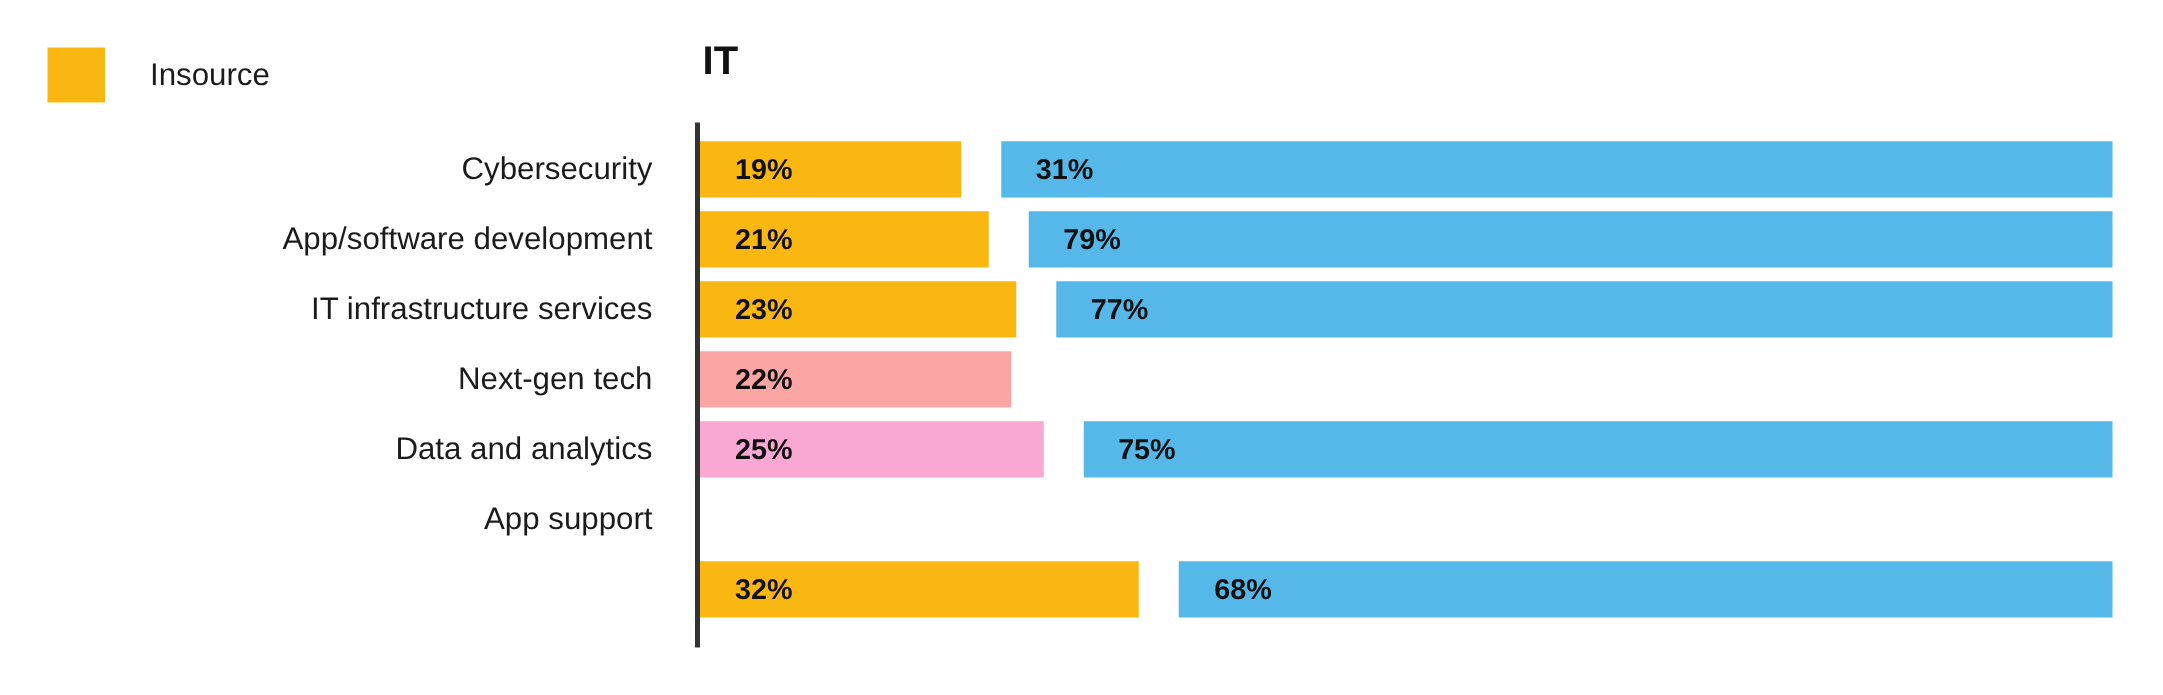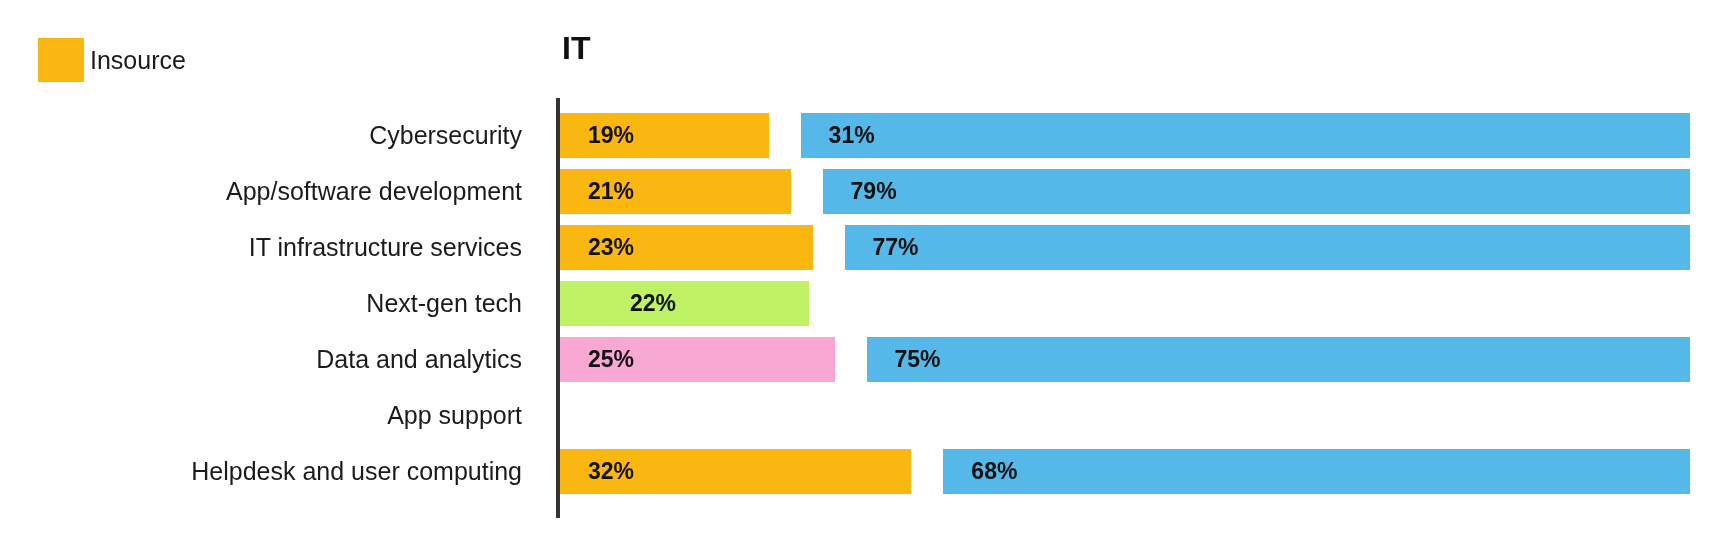--- a/index.html
+++ b/index.html
@@ -30,21 +30,21 @@
     align-items: center;
     height: 48px;
     margin-bottom: 16px;
   }
   .legend-swatch {
     width: 46px;
     height: 44px;
     flex: 0 0 auto;
   }
   .legend-label {
-    margin-left: 6px;
+    margin-left: 36px;
     font-size: 25px;
     color: #1b1b1b;
     font-family: "Liberation Sans", sans-serif;
     white-space: nowrap;
     line-height: 1;
   }
 
   
   .chart-title {
     position: absolute;
@@ -176,41 +176,40 @@
               <span class="seg-value">23%</span>
             </div>
             <div class="seg" style="width: 77%; background: rgb(85, 184, 232);">
               <span class="seg-value">77%</span>
             </div>
           </div>
         </div>
         <div class="row">
           <div class="row-label">Next-gen tech</div>
           <div class="bars">
-            <div class="seg" style="width: 22%; background: #bef264; padding-left: 42px;">
+            <div class="seg" style="width: 22%; background: #fca5a5;">
               <span class="seg-value">22%</span>
             </div>
           </div>
         </div>
         <div class="row">
           <div class="row-label">Data and analytics</div>
           <div class="bars">
             <div class="seg" style="width: 25%; background: #f9a8d4;">
               <span class="seg-value">25%</span>
             </div>
             <div class="seg" style="width: 75%; background: rgb(85, 184, 232);">
               <span class="seg-value">75%</span>
             </div>
           </div>
         </div>
         <div class="row">
           <div class="row-label">App support</div>
         </div>
         <div class="row">
-          <div class="row-label">Helpdesk and user computing</div>
           <div class="bars">
             <div class="seg" style="width: 32%; background: rgb(251, 183, 17);">
               <span class="seg-value">32%</span>
             </div>
             <div class="seg" style="width: 68%; background: rgb(85, 184, 232);">
               <span class="seg-value">68%</span>
             </div>
           </div>
         </div>
       </div>

